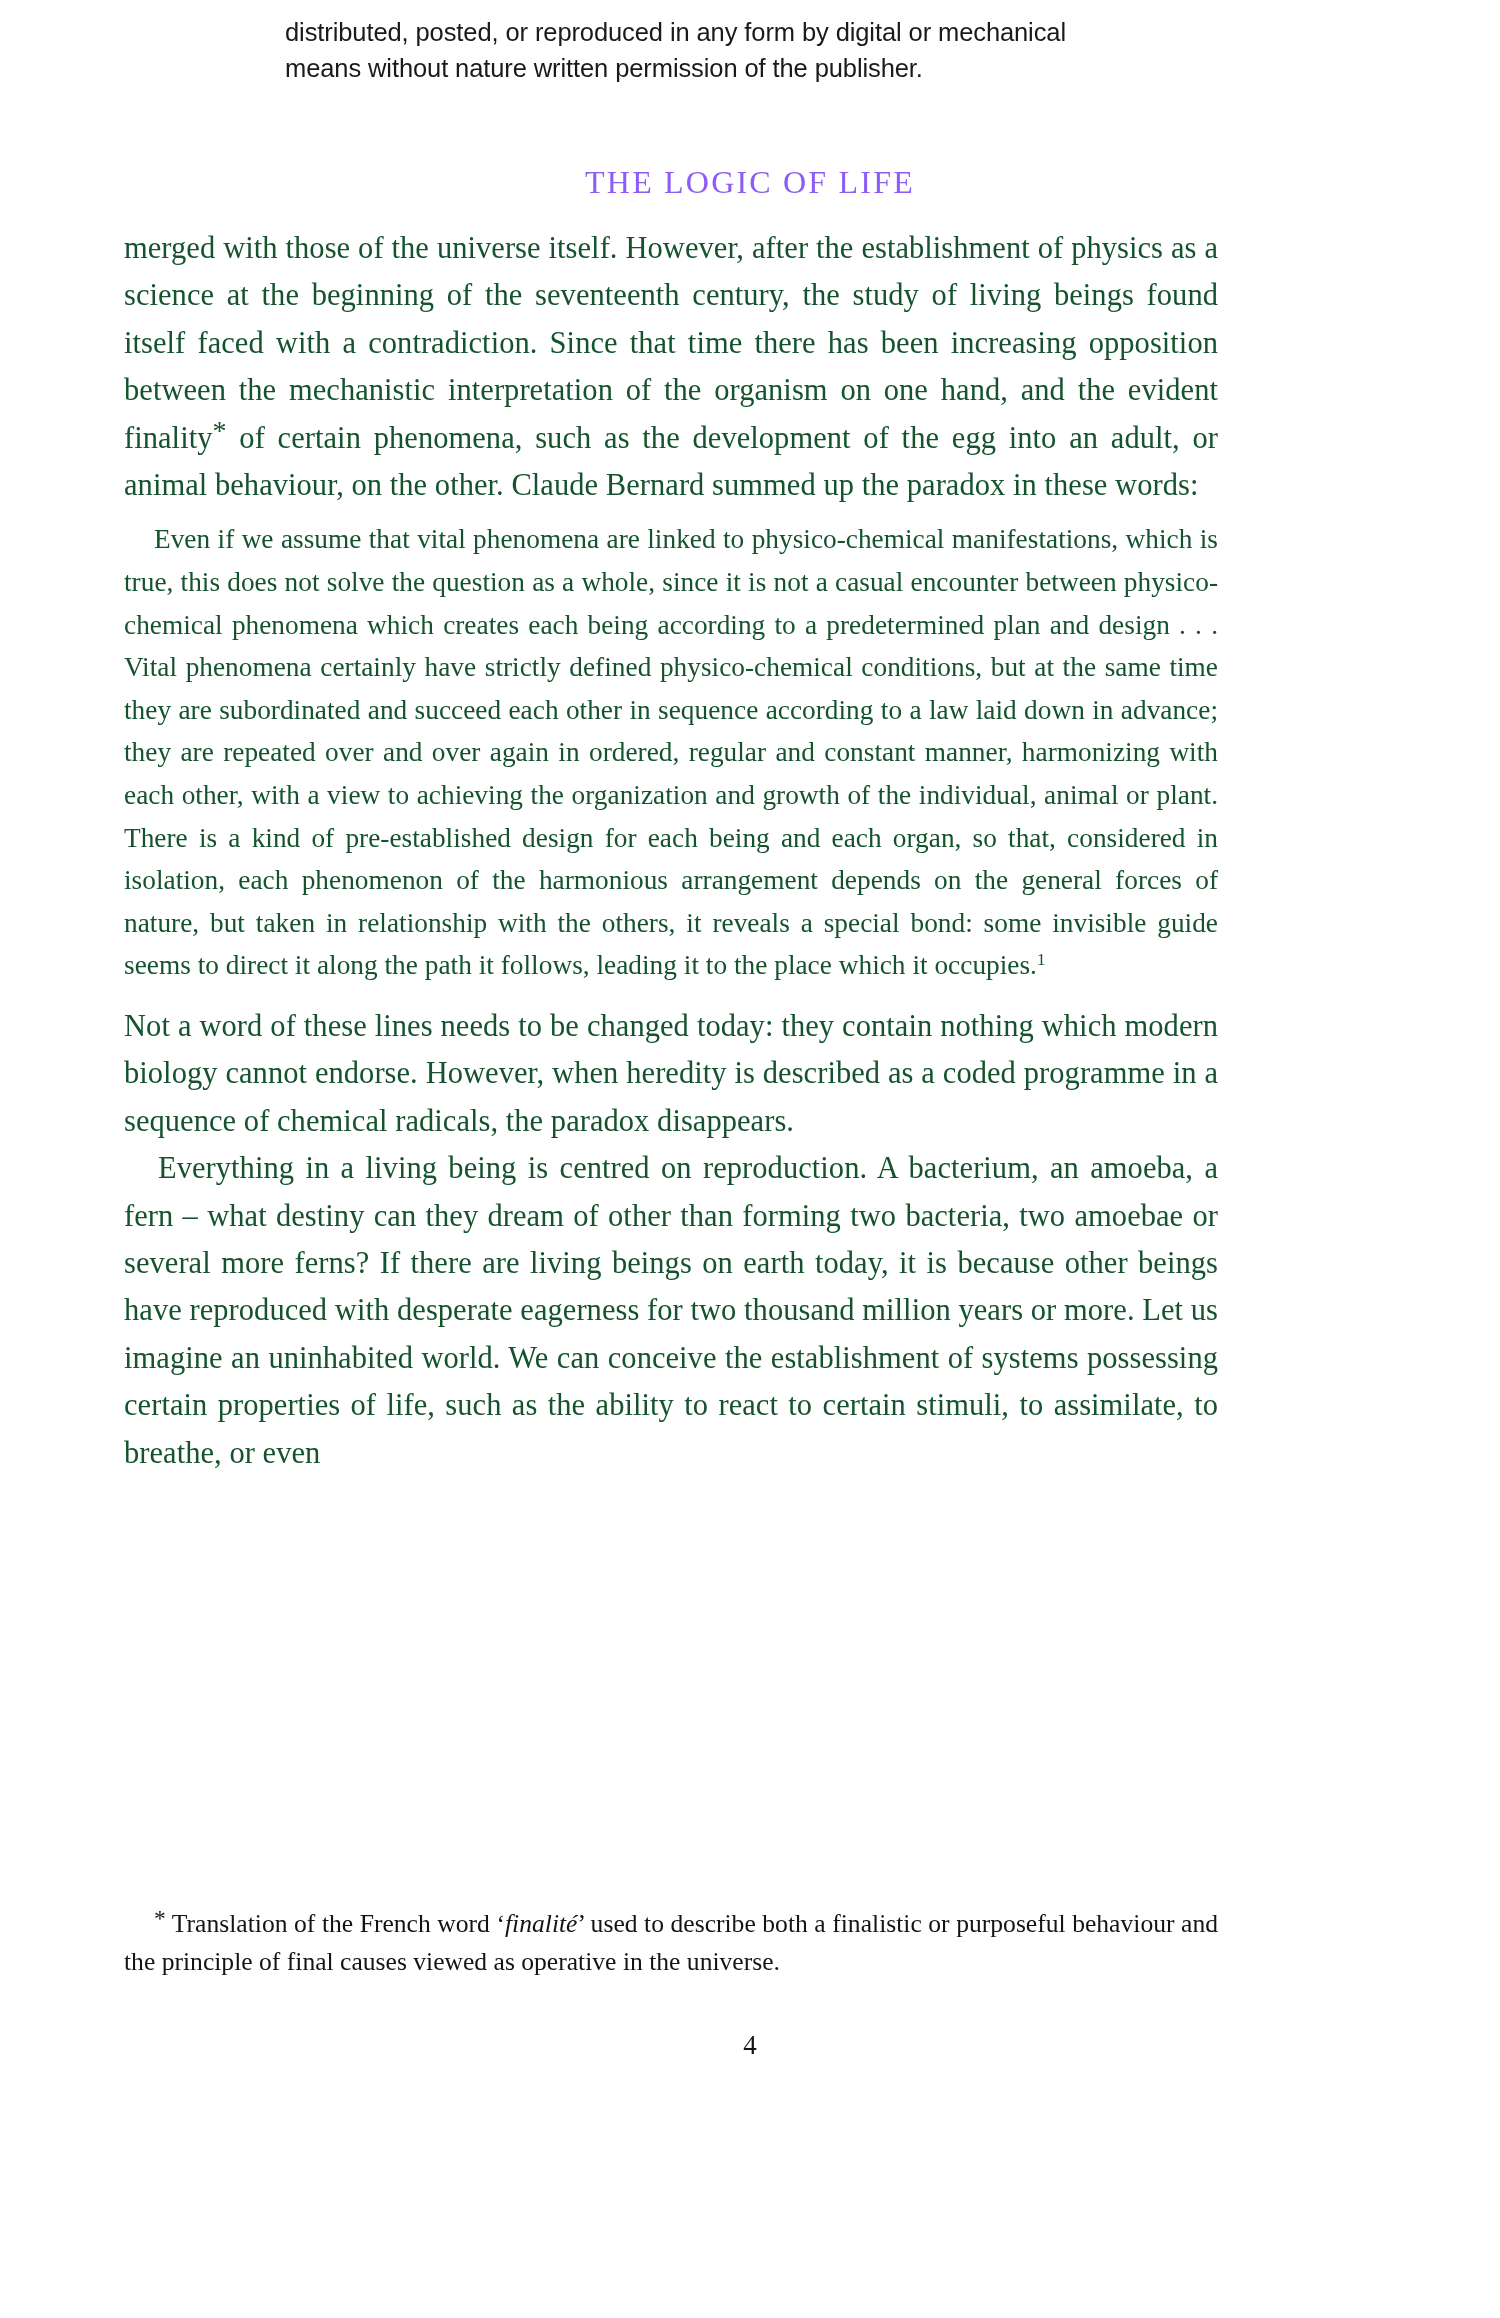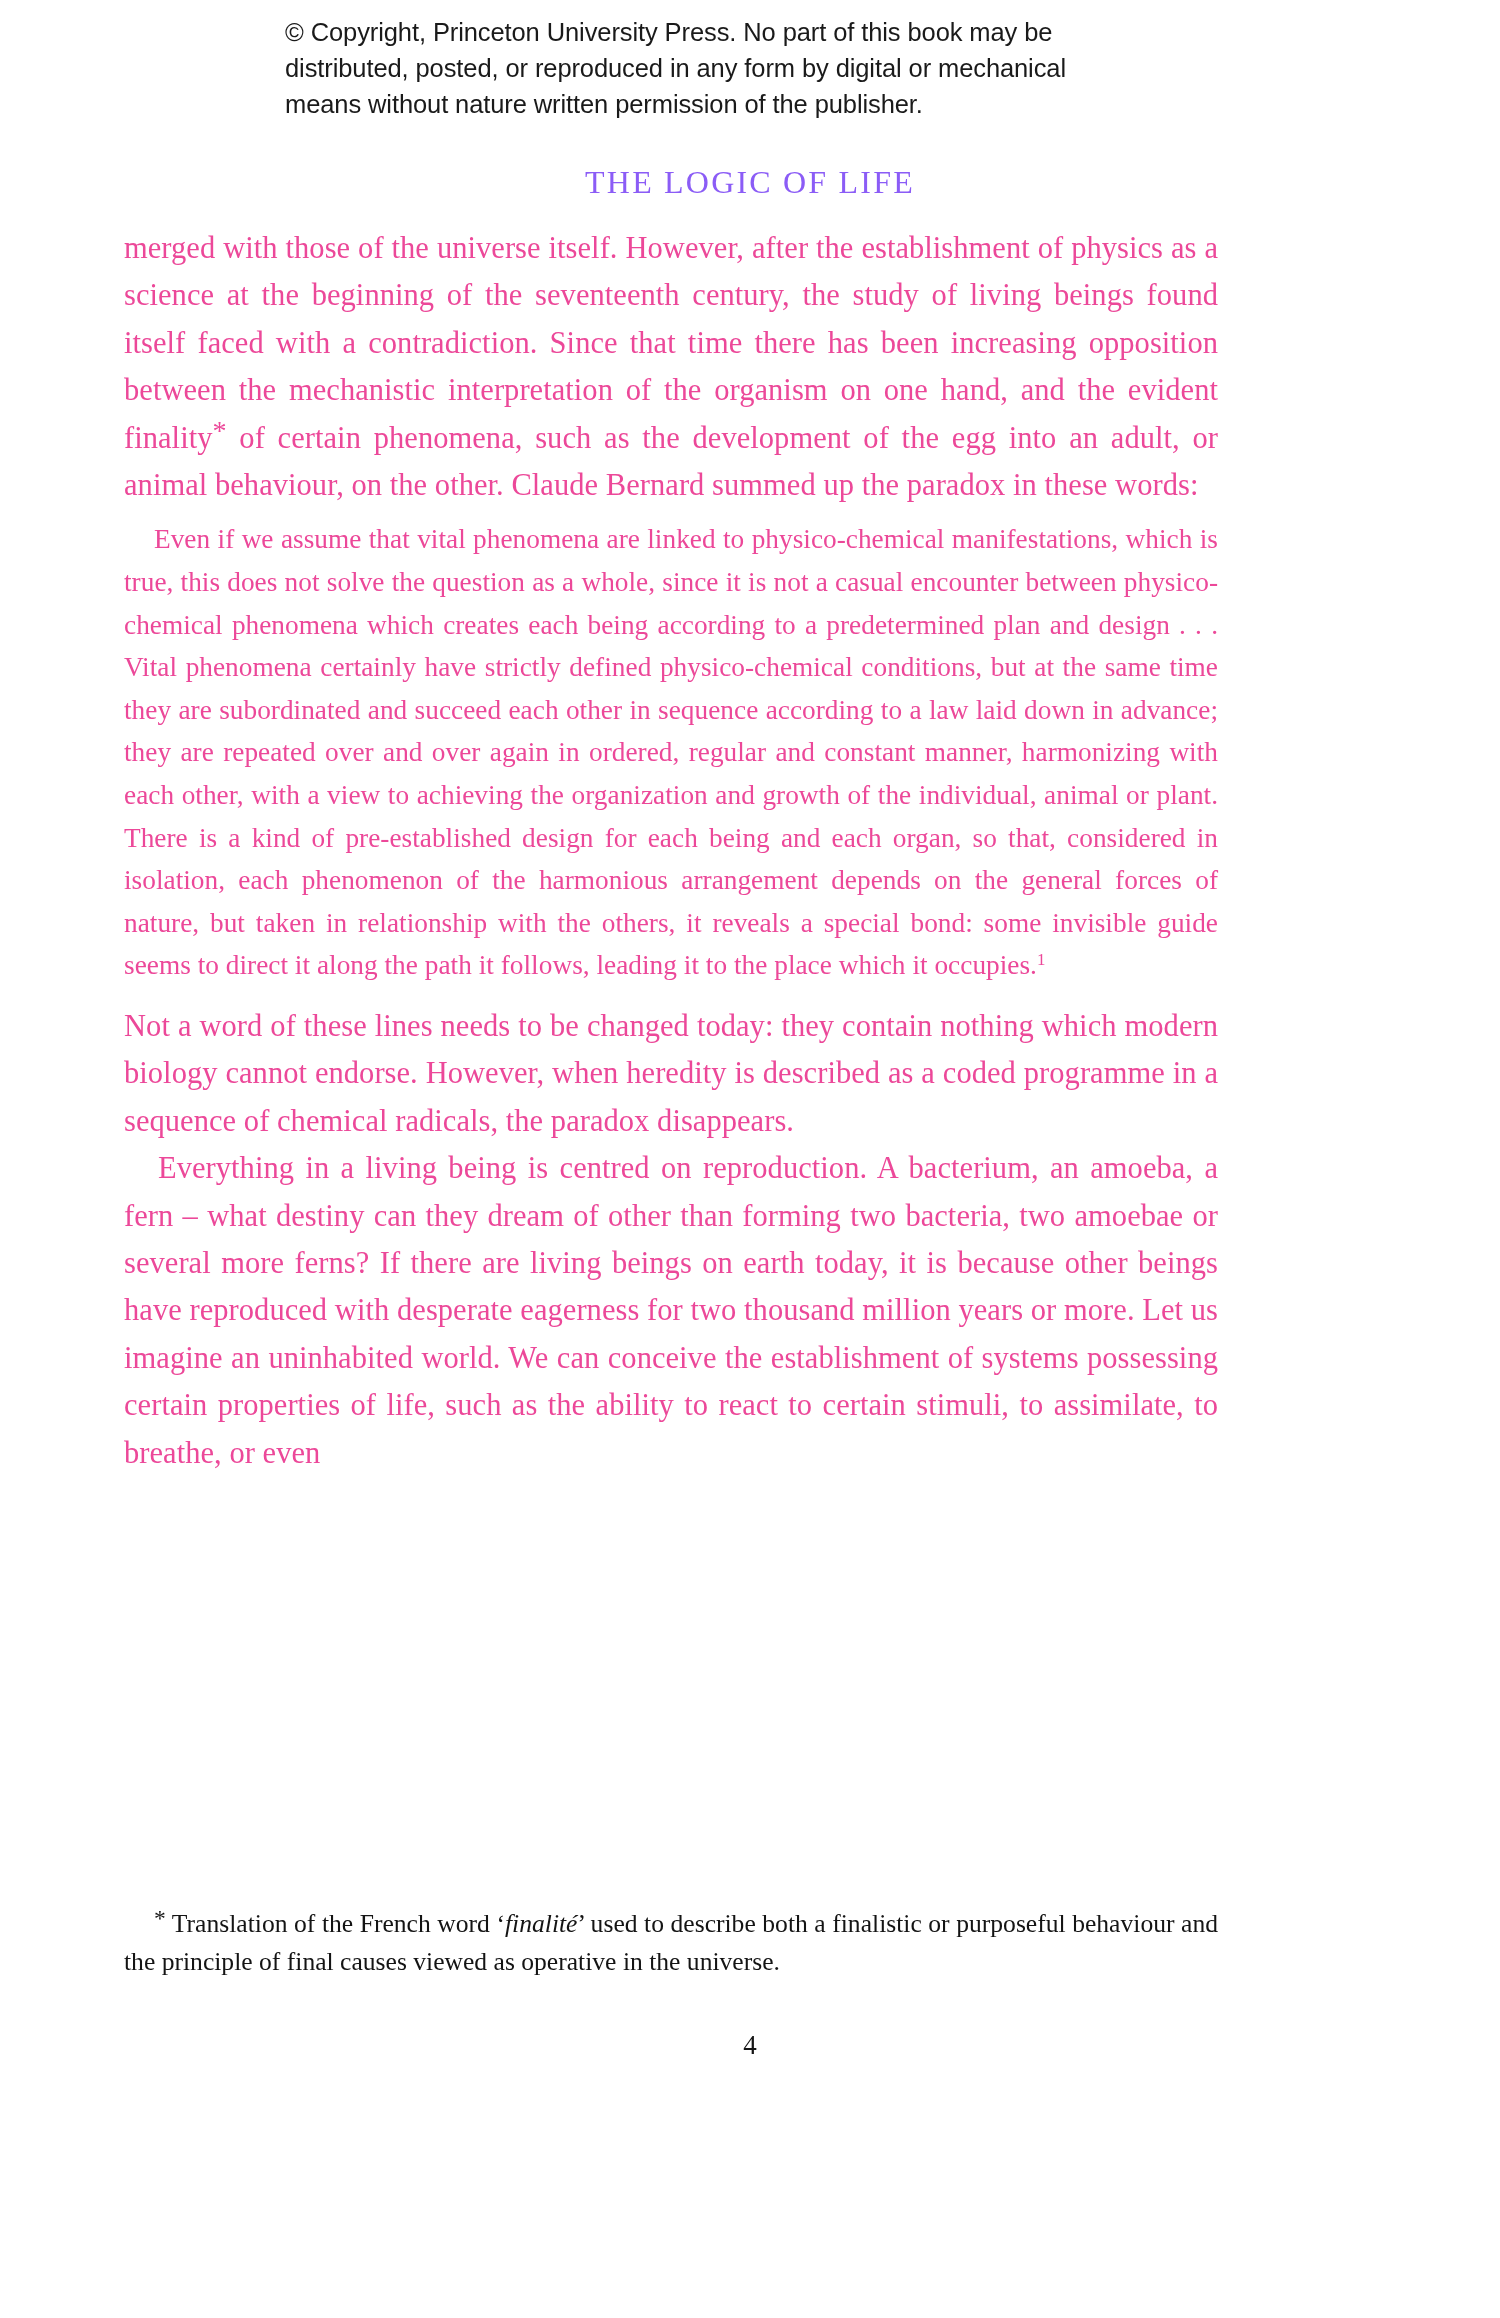--- a/index.html
+++ b/index.html
@@ -44,21 +44,21 @@
     color: #8b5cf6;
   }
 
   
   .column {
     position: absolute;
     left: 124px;
     top: 225px;
     width: 1094px;
     font-family: "Liberation Serif", "DejaVu Serif", serif;
-    color: #ec4899;
+    color: #14532d;
   }
 
   p {
     margin: 0;
     text-align: justify;
     text-justify: inter-word;
   }
 
   .body-par {
     font-size: 30.5px;
@@ -134,21 +134,20 @@
     color: #1a1a1a;
     letter-spacing: -0.1px;
   }
 </style>
 </head>
 <body>
 
 <div class="page">
 
   <div class="copyright-block">
-    <div>© Copyright, Princeton University Press. No part of this book may be</div>
     <div>distributed, posted, or reproduced in any form by digital or mechanical</div>
     <div>means without nature written permission of the publisher.</div>
   </div>
 
   <div class="running-head">THE LOGIC OF LIFE</div>
 
   <div class="column">
 
     <p class="body-par first"><span>merged with those of the universe itself. However, after the establishment of physics as a science at the beginning of the seventeenth century, the study of living beings found itself faced with a contradiction. Since that time there has been increasing opposition between the mechanistic interpretation of the organism on one hand, and the evident finality</span><sup class="asterisk">*</sup><span> of certain phenomena, such as the development of the egg into an adult, or animal behaviour, on the other. Claude Bernard summed up the paradox in these words:</span></p>
 

